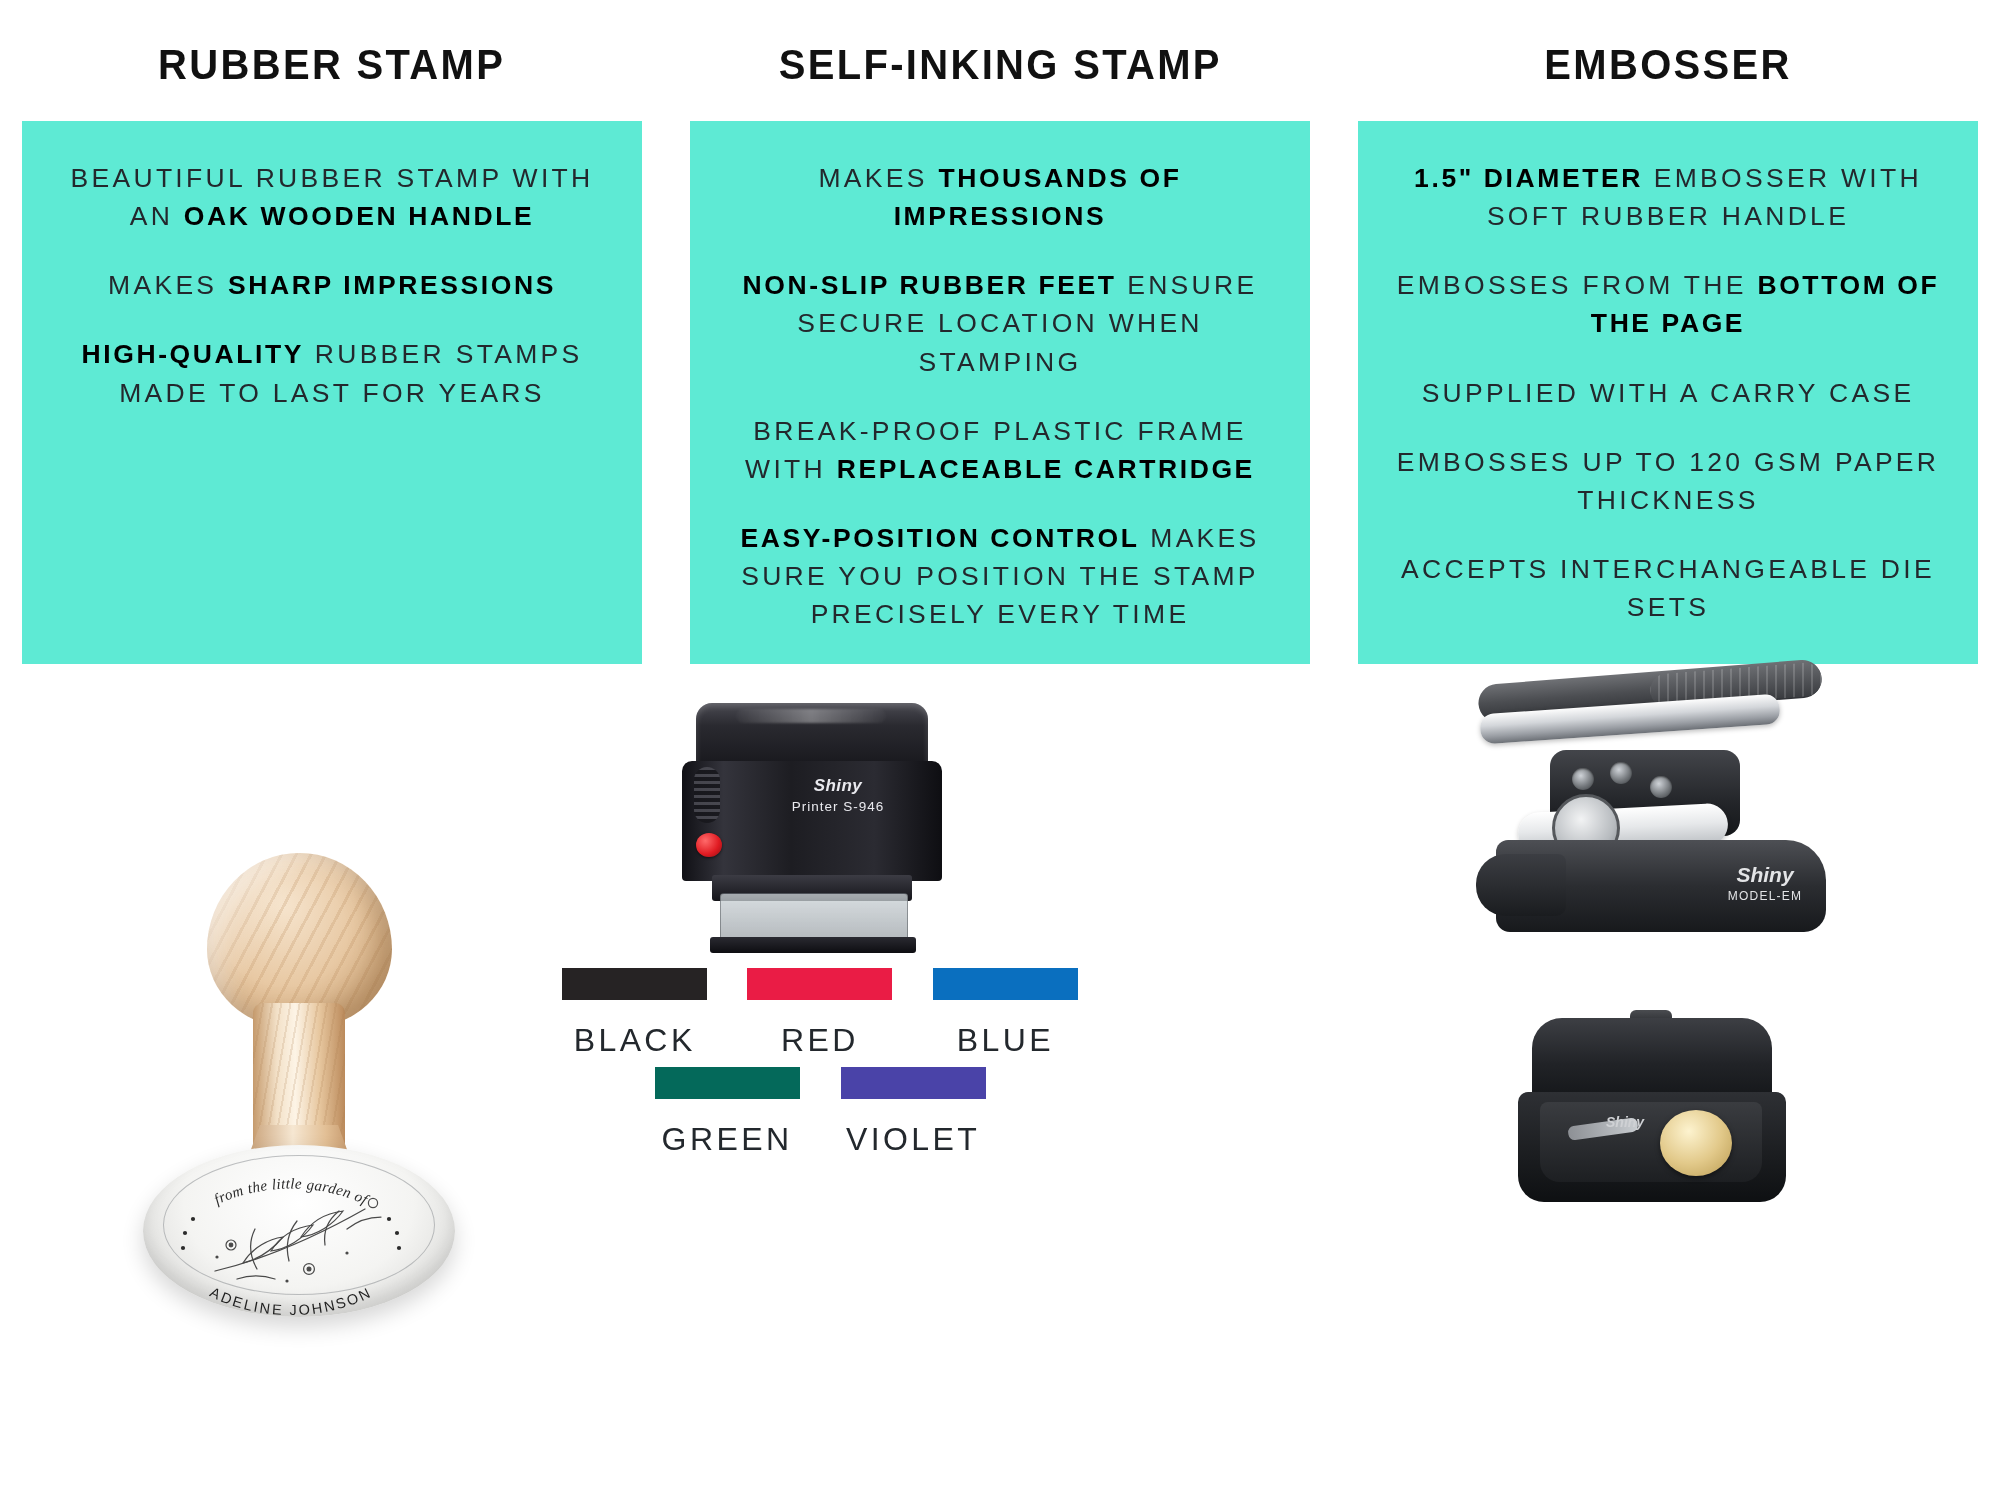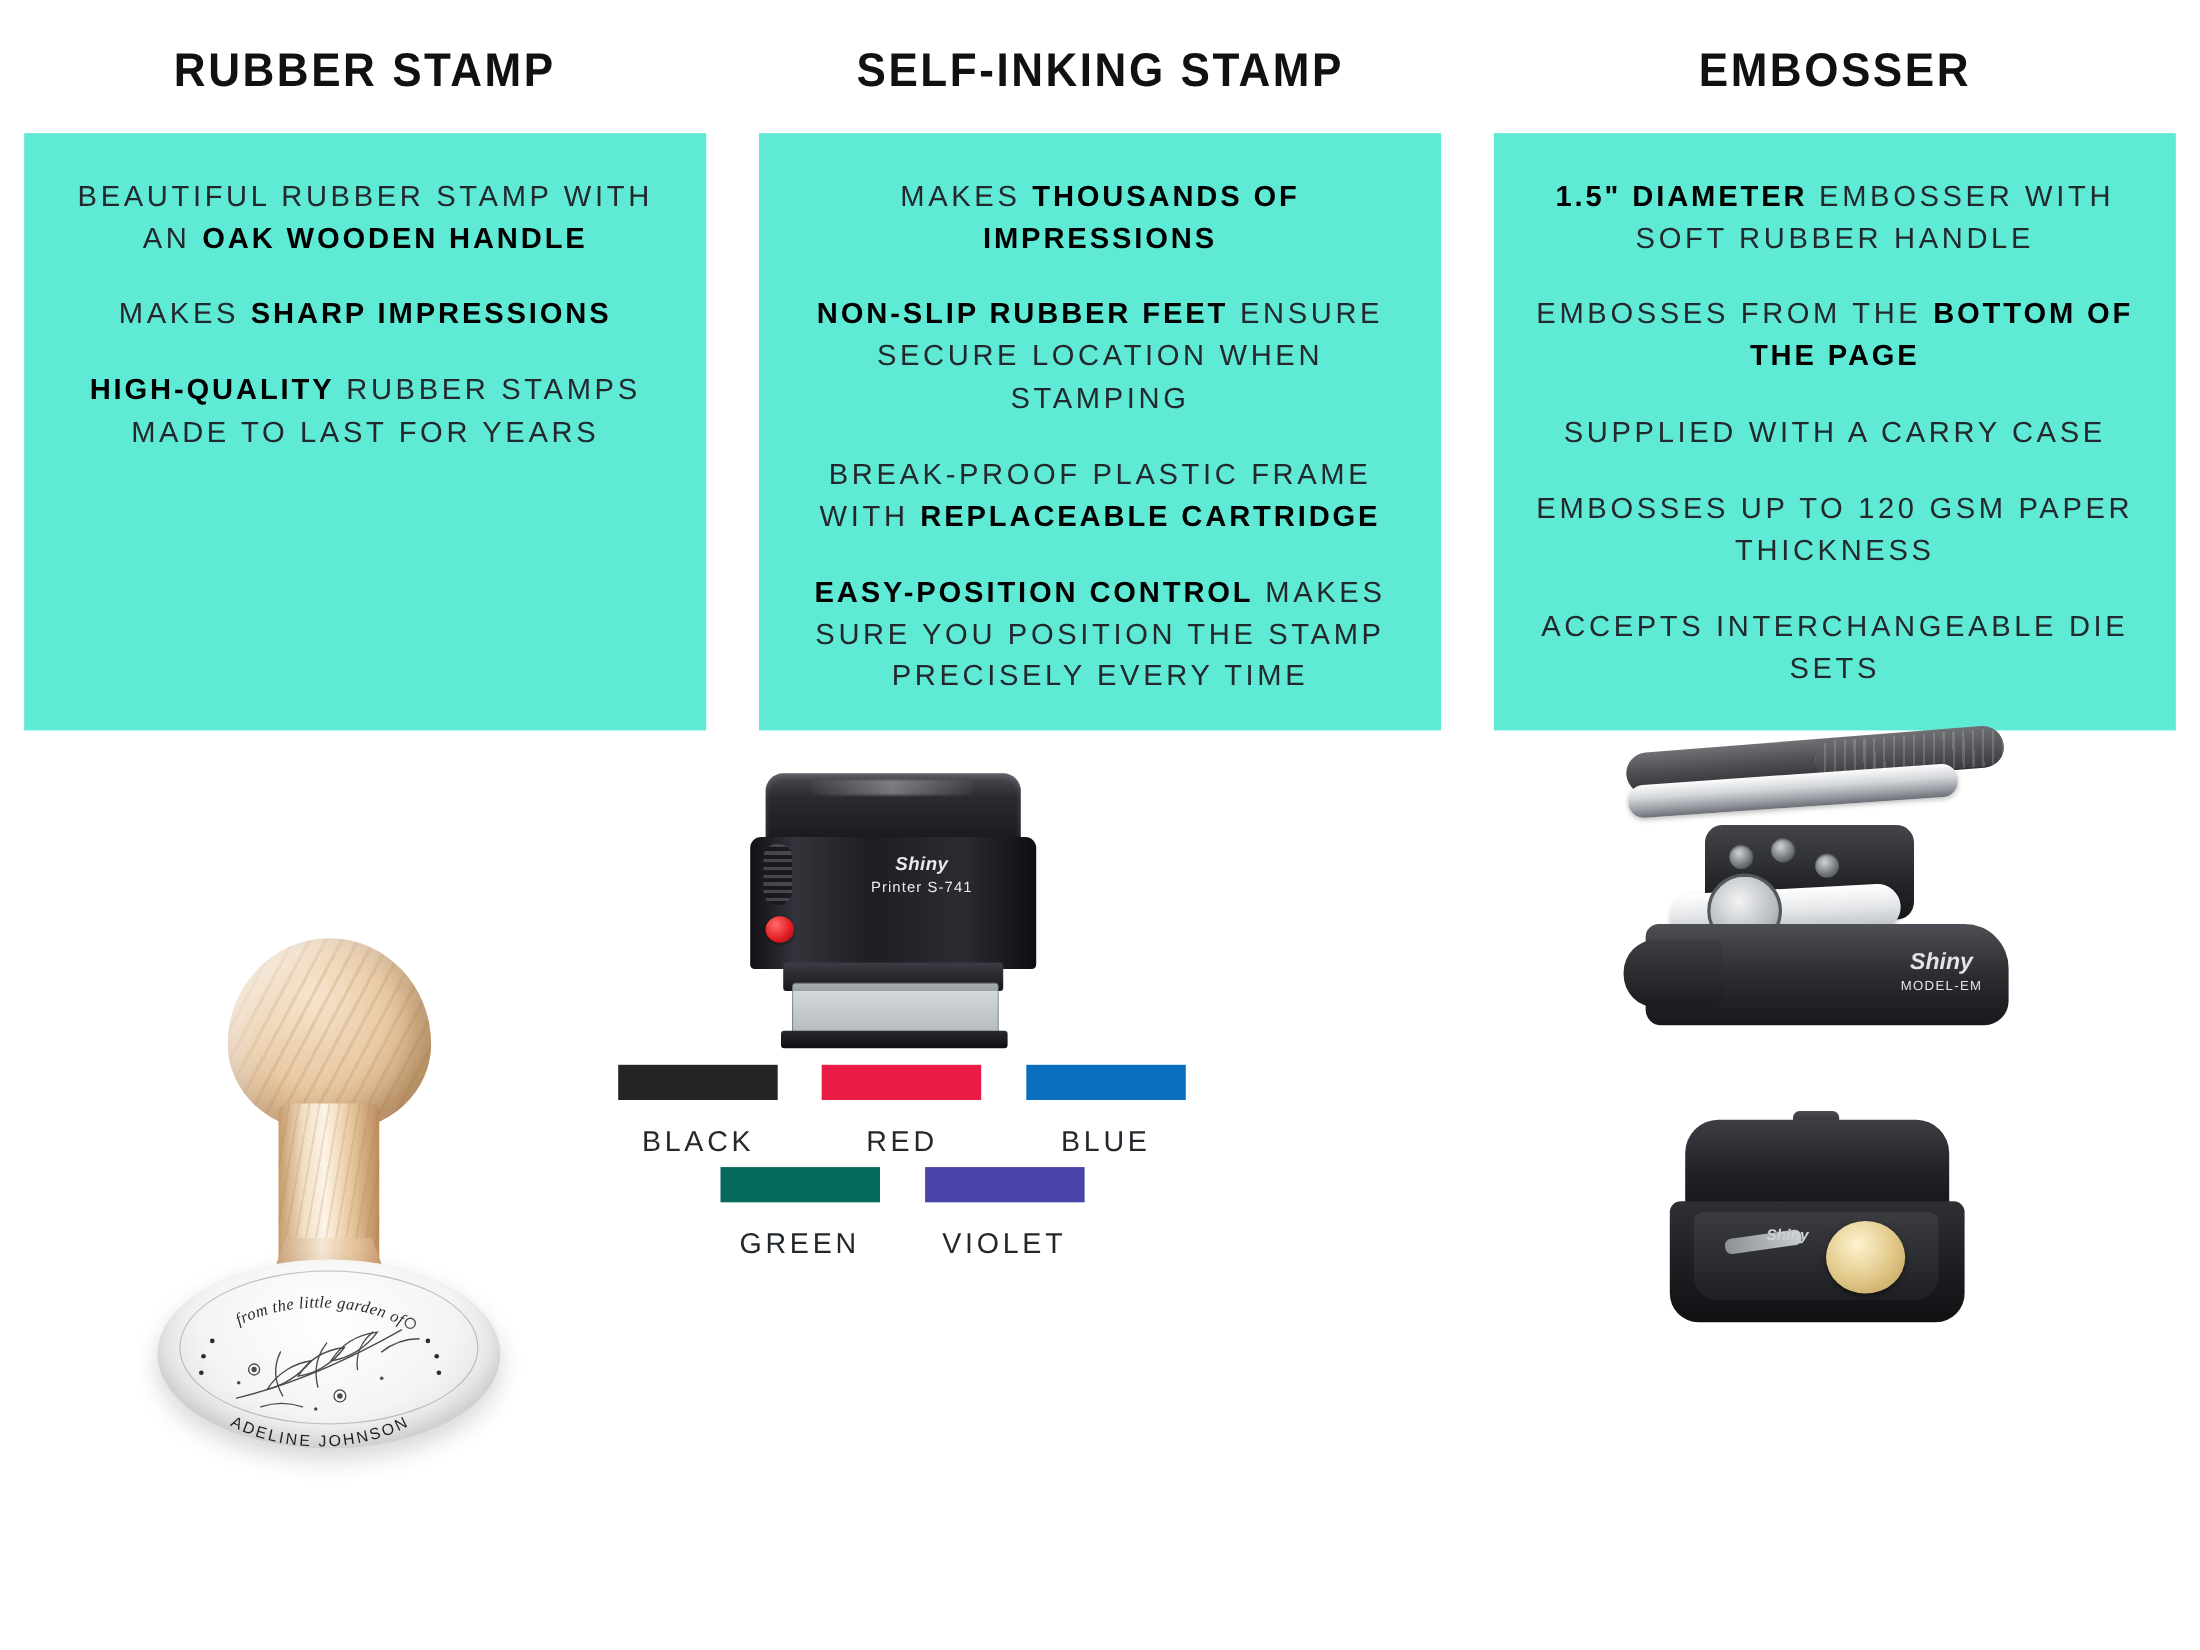--- a/index.html
+++ b/index.html
@@ -160,21 +160,21 @@
     border-radius:3px;
   }
 
   
   .swatches{position:absolute;left:560px;top:320px;width:520px;}
   .sw-row{display:flex;justify-content:center;gap:36px;}
   .sw-row.second{margin-top:8px;}
   .sw-item{display:flex;flex-direction:column;align-items:center;width:150px;}
   .sw-chip{width:145px;height:32px;}
   .sw-name{
-    margin-top:22px;font-size:26px;letter-spacing:3.4px;
+    margin-top:22px;font-size:32px;letter-spacing:3.4px;
     font-weight:300;color:#23282d;text-transform:uppercase;
   }
 
   
   .emb{left:1400px;top:10px;width:460px;height:330px;}
   .emb-handle-top{
     position:absolute;left:78px;top:14px;width:344px;height:38px;
     background:linear-gradient(180deg,#6f7175 0%,#4c4e52 48%,#303236 100%);
     border-radius:19px;
     transform:rotate(-4.5deg);
@@ -368,21 +368,21 @@
 
     <div class="prod si-stamp">
       <div class="si-top">
         <div class="si-top-gloss"></div>
       </div>
       <div class="si-body"></div>
       <div class="si-grip"></div>
       <div class="si-btn"></div>
       <div class="si-label">
         <div class="si-brand">Shiny</div>
-        <div class="si-model">Printer S-741</div>
+        <div class="si-model">Printer S-946</div>
       </div>
       <div class="si-mid"></div>
       <div class="si-clear"></div>
       <div class="si-foot"></div>
     </div>
 
     <div class="swatches">
       <div class="sw-row">
         <div class="sw-item">
           <div class="sw-chip" style="background: rgb(38, 35, 36);"></div>

